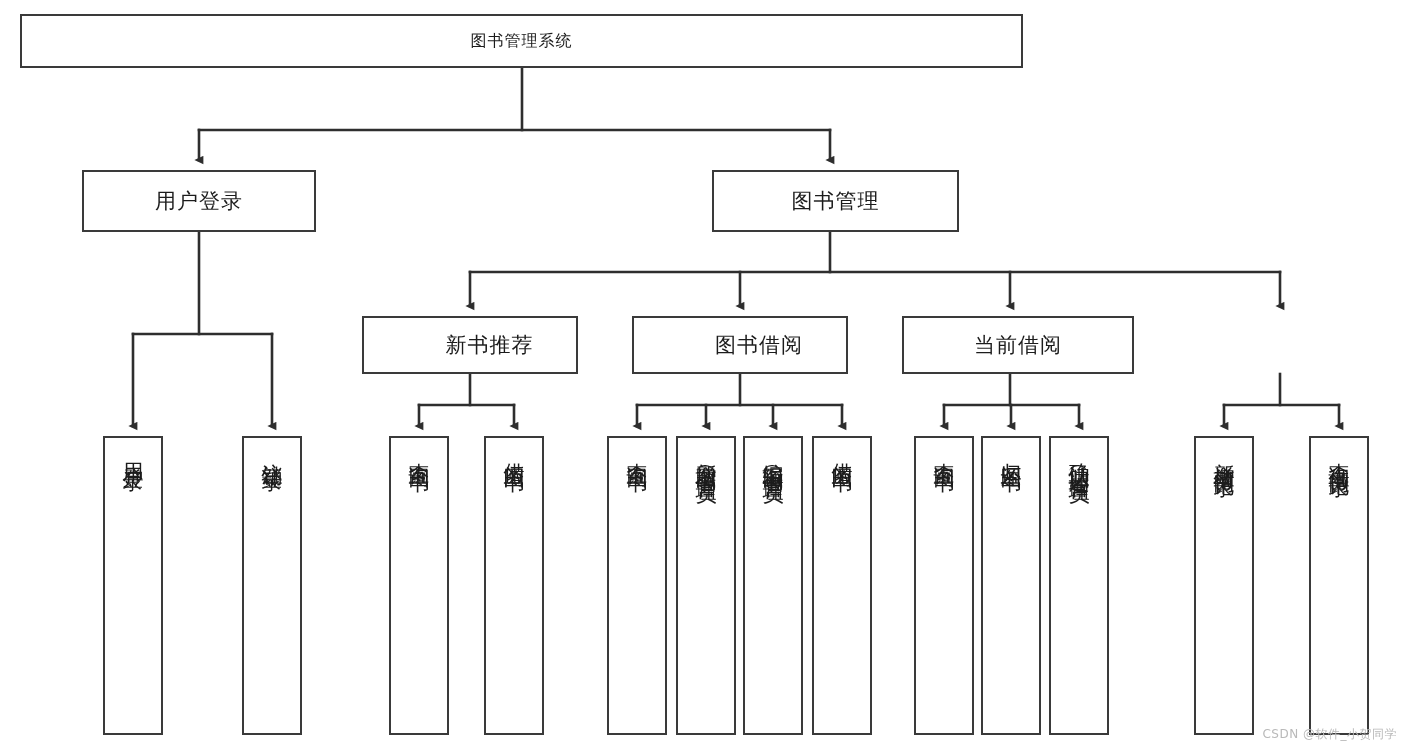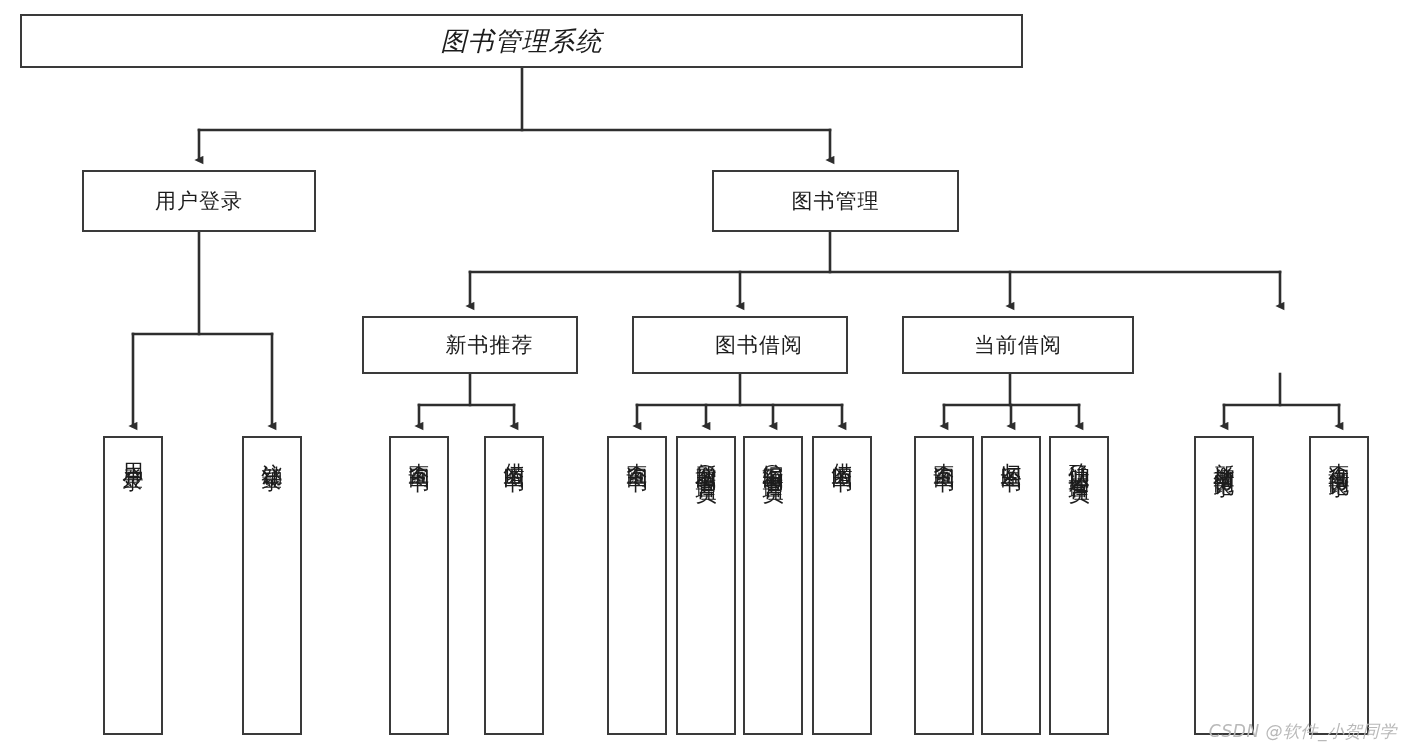--- a/index.html
+++ b/index.html
@@ -31,48 +31,47 @@
   }
   .node .lbl{
     font-size:21px;
     line-height:1.25;
     letter-spacing:1px;
     white-space:nowrap;
     color:#1c1c1c;
   }
   
   .node.root{ border-width:2px; }
-  .node.root .lbl{ font-size:26px;font-style:italic; }
+  .node.root .lbl{ font-size:16px; }
 
   
   .node.leaf{
     align-items:flex-start;
     justify-content:center;
     padding-top:8px;
   }
   .node.leaf .lbl{
     writing-mode:vertical-rl;
     text-orientation:upright;
     -webkit-text-orientation:upright;
     font-size:21px;
     line-height:1.15;
     letter-spacing:3px;
     white-space:nowrap;
   }
   .watermark{
     position:absolute;
     right:8px;
     bottom:4px;
-    font-size:17px;
+    font-size:12px;
     color:#b9b9b9;
     letter-spacing:0.5px;
     z-index:5;
     white-space:nowrap;
     font-family:"DejaVu Sans","Liberation Sans",sans-serif;
-    font-style:italic;
   }
 </style>
 </head>
 <body>
 
 <div id="diagram">
 
   <svg class="edges" viewBox="0 0 1405 747" xmlns="http://www.w3.org/2000/svg">
     <defs>
       <marker id="arrow" markerWidth="10" markerHeight="10" refX="4.2" refY="5" orient="auto" markerUnits="userSpaceOnUse">

